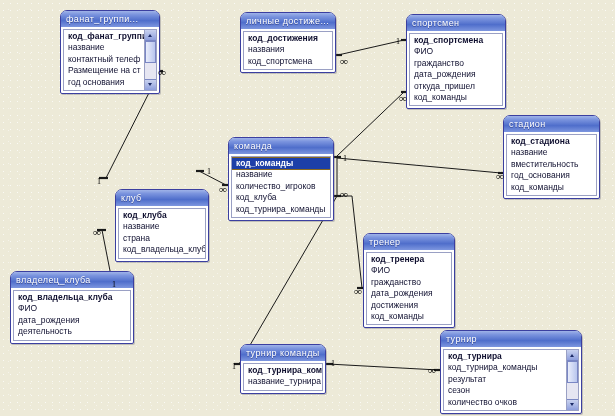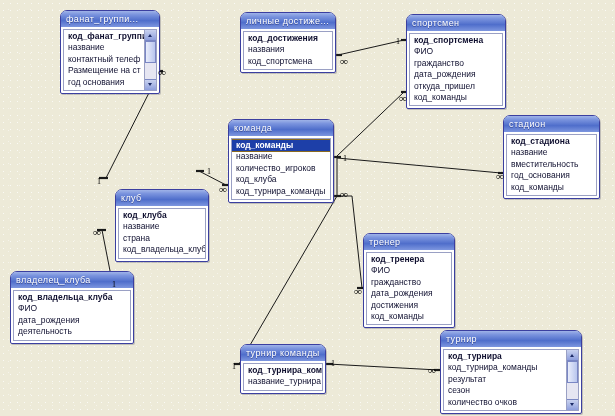--- a/index.html
+++ b/index.html
@@ -190,21 +190,21 @@
       </div>
       <div class="tbl" style="left: 115px; top: 150px; width: 94px; margin-top: 39px;">
         <div class="bar">клуб</div>
         <div class="body">
           <div class="fld pk">код_клуба</div>
           <div class="fld">название</div>
           <div class="fld">страна</div>
           <div class="fld">код_владельца_клуба</div>
         </div>
       </div>
-      <div class="tbl" style="left: 228px; top: 119px; width: 106px;">
+      <div class="tbl" style="left: 228px; top: 137px; width: 106px;">
         <div class="bar">команда</div>
         <div class="body">
           <div class="fld pk sel">код_команды</div>
           <div class="fld">название</div>
           <div class="fld">количество_игроков</div>
           <div class="fld">код_клуба</div>
           <div class="fld">код_турнира_команды</div>
         </div>
       </div>
       <div class="tbl" style="left: 363px; top: 233px; width: 92px;">

